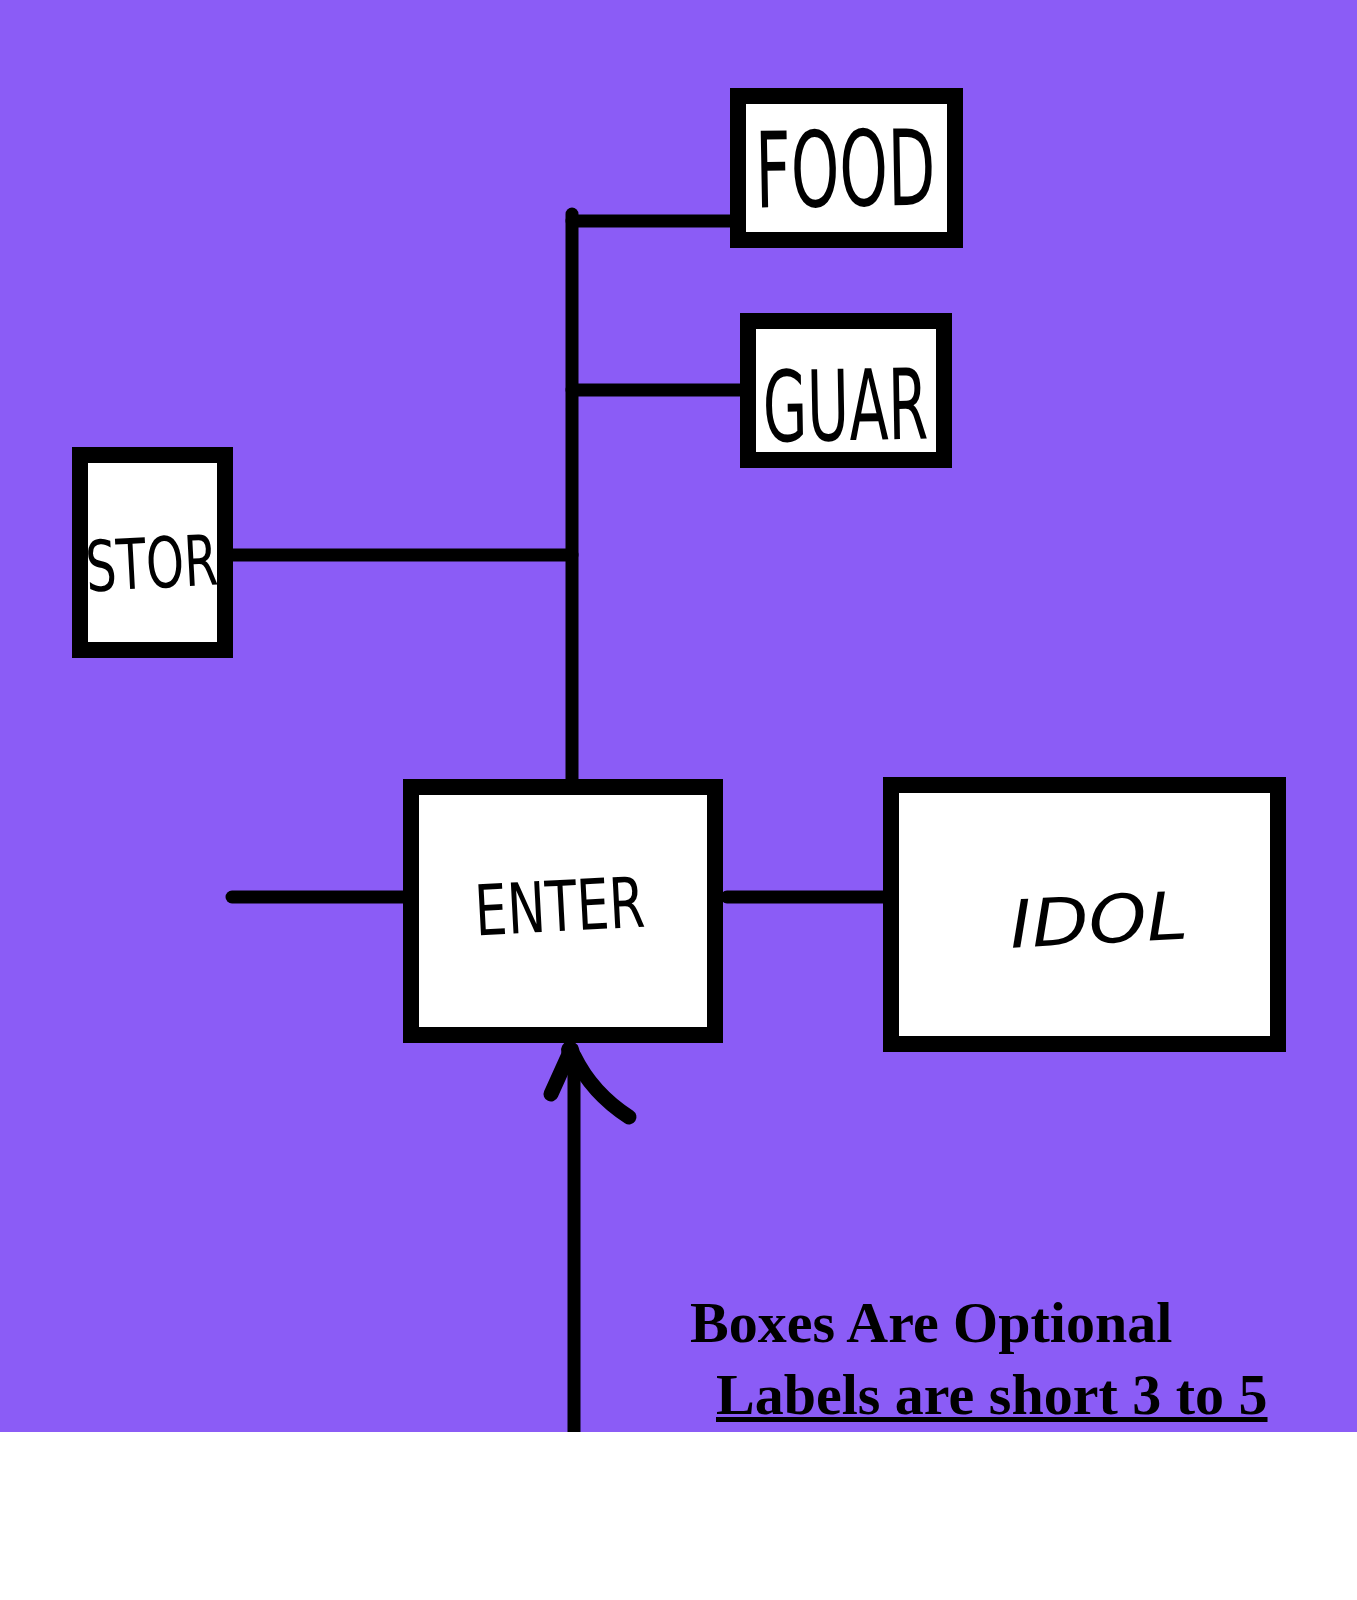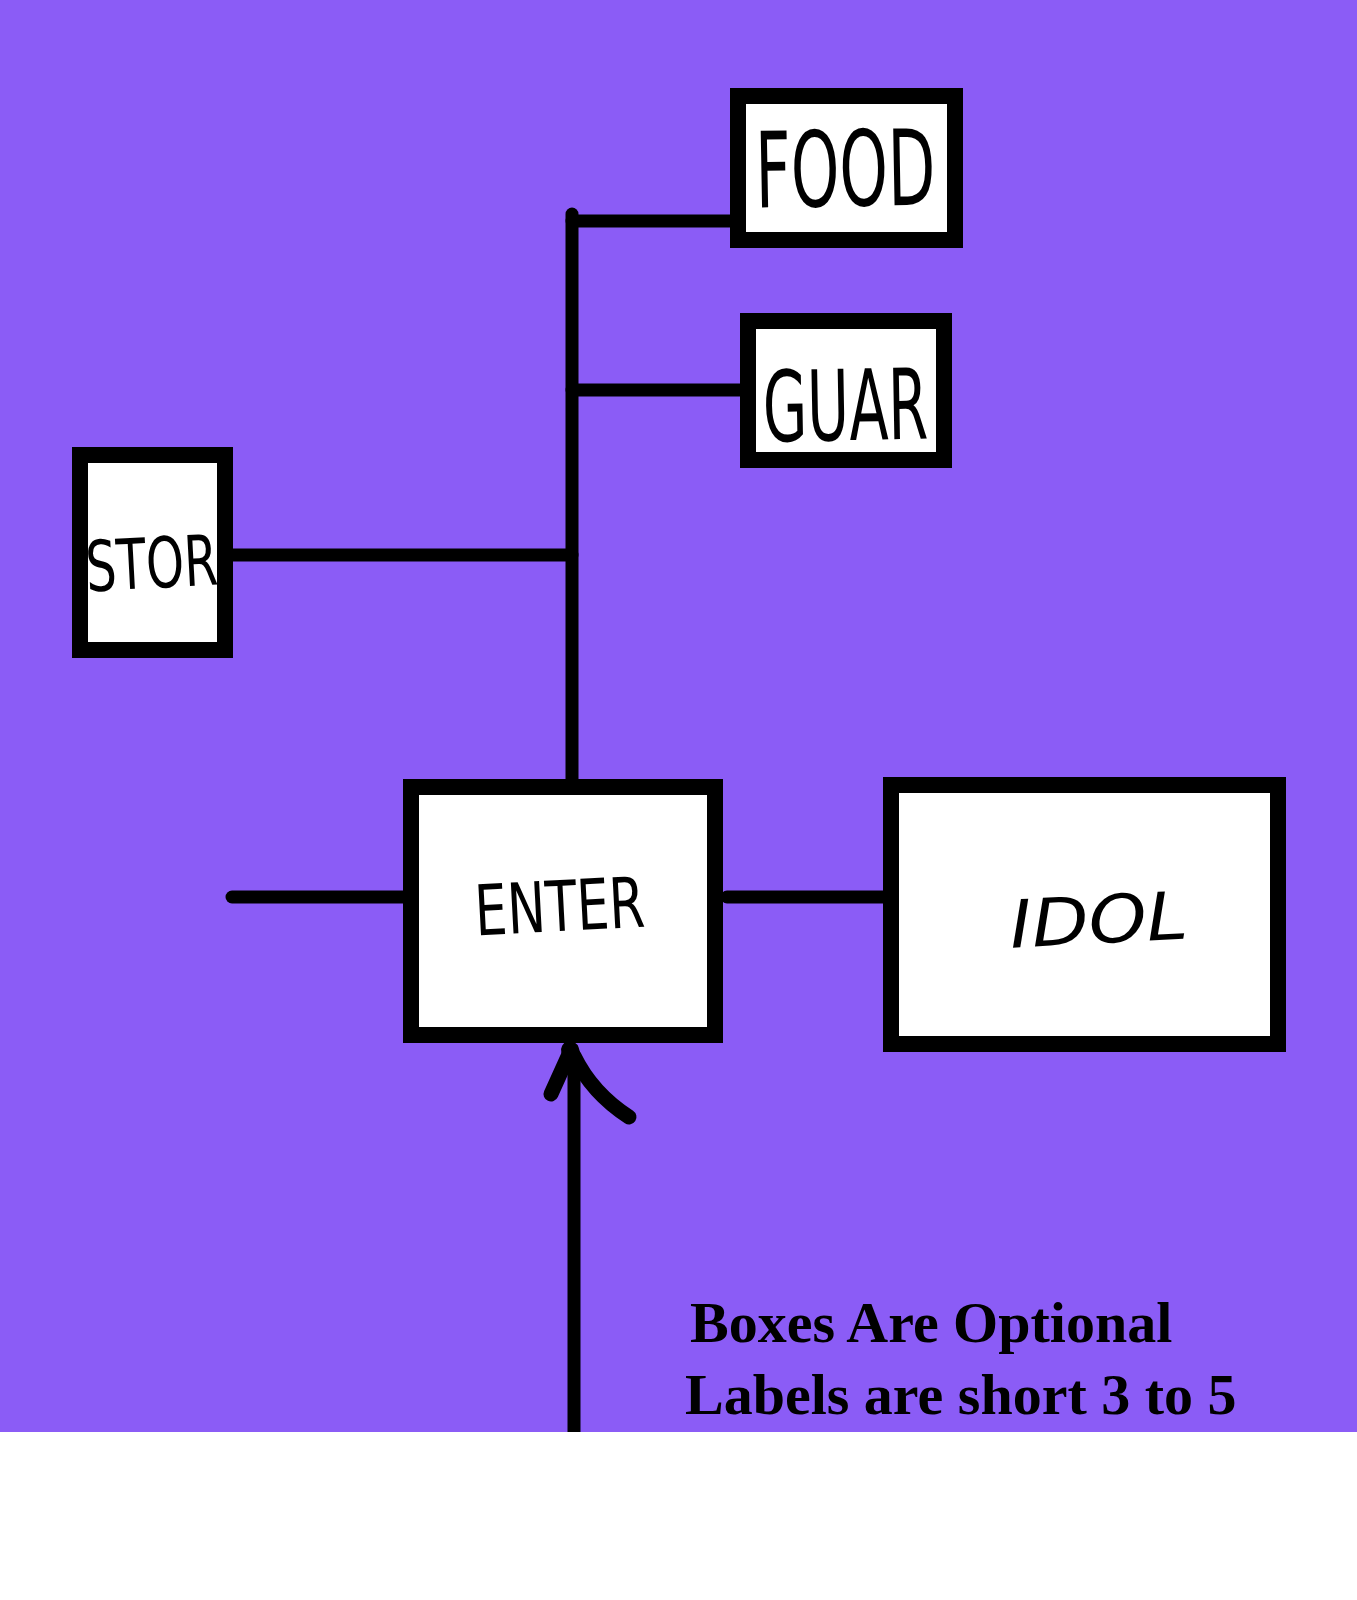--- a/index.html
+++ b/index.html
@@ -79,17 +79,17 @@
     </g>
 
     <g>
       <rect x="891" y="785" width="387" height="259" fill="#ffffff" stroke="#000000" stroke-width="16"></rect>
       <text class="box-label" x="1100" y="943" font-size="66" font-style="italic" text-anchor="middle" textLength="178" lengthAdjust="spacingAndGlyphs" transform="rotate(-3 1100 943)">IDOL</text>
     </g>
   </svg>
 
   <div class="note" style="left: 690px; top: 1240px; margin-top: 48px;">Boxes Are Optional</div>
 
-  <div class="note" style="left: 685px; top: 1360px;">
+  <div class="note" style="left: 716px; top: 1360px; text-decoration: underline;">
     <div>Labels are short 3 to 5</div>
   </div>
 
 </div>
 
 </body></html>

